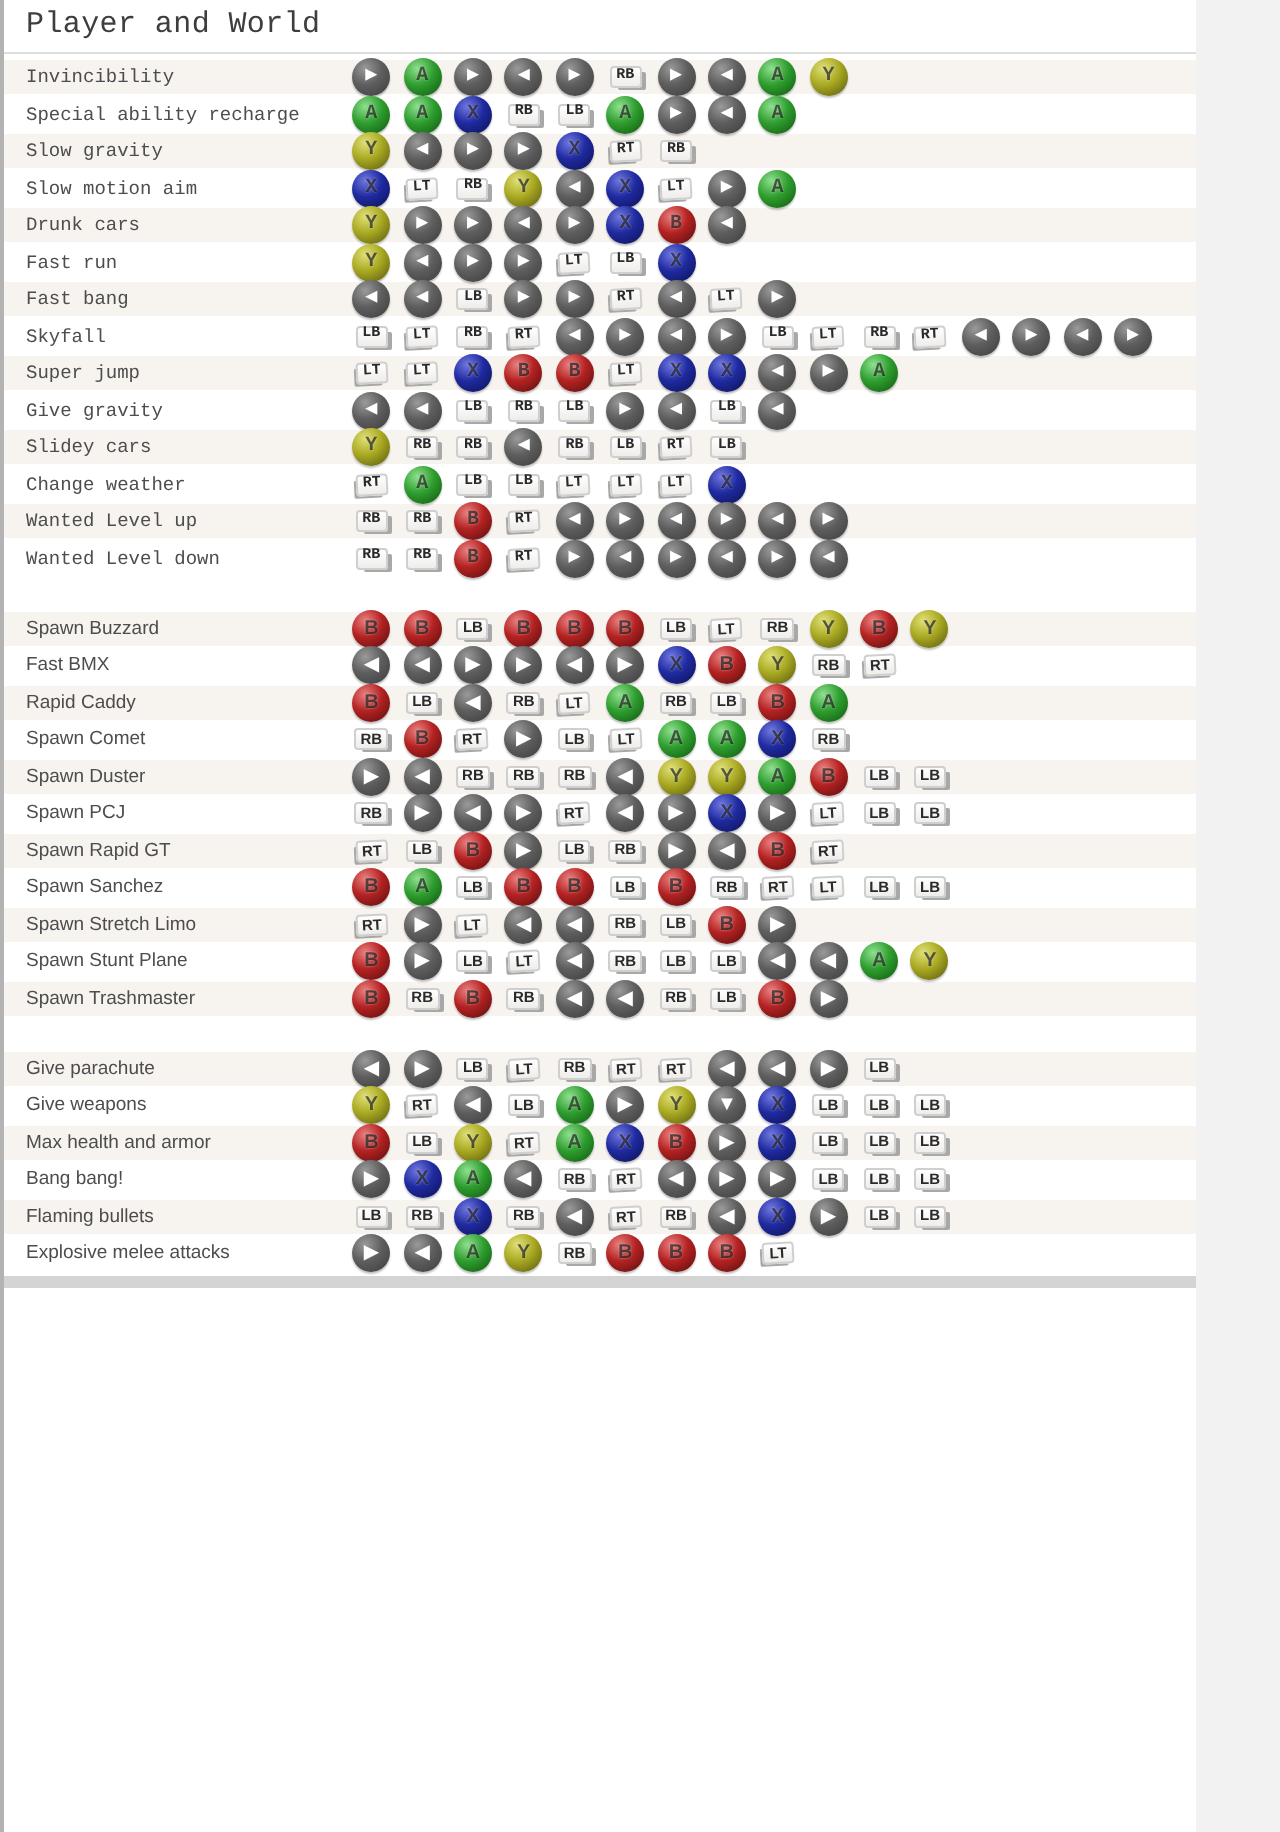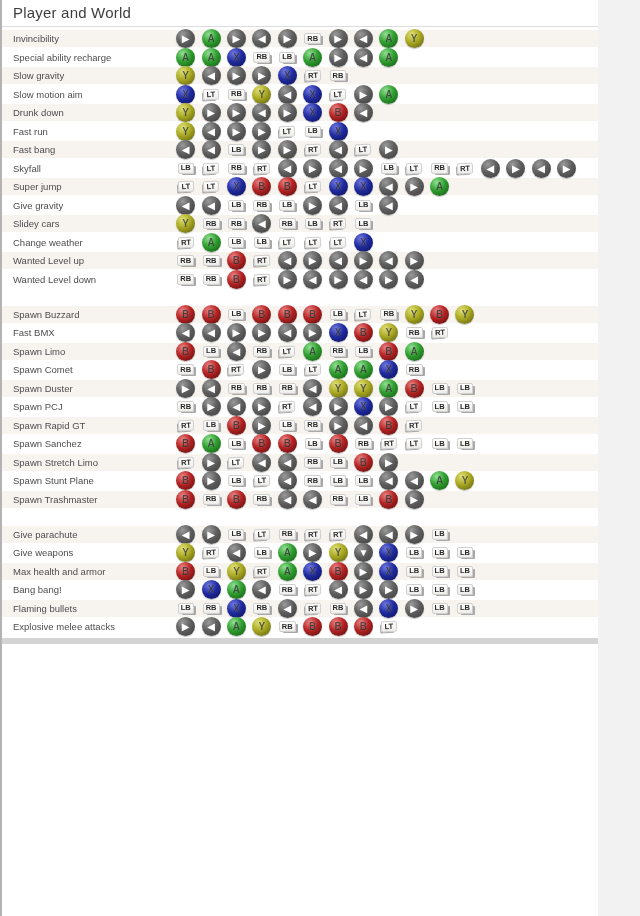--- a/index.html
+++ b/index.html
@@ -12,21 +12,21 @@
   }
   .edge-left {
     position: absolute; left: 0; top: 0; width: 2px; height: 916px;
     background: #b3b3b3;
   }
   .content {
     position: absolute; left: 2px; top: 0; width: 596px; height: 916px;
     background: var(--content-bg, #ffffff);
   }
   .section { margin-top: 18px; }
-  .section:first-child { margin-top: 0; }
+  .section:first-child { margin-top: 0; font-family: Liberation Mono, monospace; }
   .section-title {
     font-size: 15px; font-weight: 400; color: #3e3e3e;
     margin: 0 0 3px 0; padding: 4px 0 5px 11px;
     border-bottom: 1px solid var(--divider, #dddddd);
     letter-spacing: 0.2px;
   }
   .row { display: flex; align-items: center; height: 17px; margin-bottom: 1.5px; }
   .row.alt { background: var(--row-alt, #f7f3ef); }
   .cheat-label {
     flex: 0 0 171px; padding-left: 11px;
@@ -237,21 +237,21 @@
               </span>
             </span>
             <span class="slot">
               <span class="circle face" style="background: radial-gradient(circle at 35% 28%, rgb(143, 224, 143), rgb(47, 158, 47) 45%, rgb(17, 92, 17) 95%);">
                 <span class="glyph">A</span>
               </span>
             </span>
           </span>
         </div>
         <div class="row alt">
-          <span class="cheat-label">Drunk down</span>
+          <span class="cheat-label">Drunk cars</span>
           <span class="buttons">
             <span class="slot">
               <span class="circle face" style="background: radial-gradient(circle at 35% 28%, rgb(224, 224, 119), rgb(169, 169, 34) 45%, rgb(93, 93, 16) 95%);">
                 <span class="glyph">Y</span>
               </span>
             </span>
             <span class="slot">
               <span class="circle dpad">
                 <span class="glyph">▶</span>
               </span>
@@ -808,21 +808,21 @@
             </span>
             <span class="slot">
               <span class="key bumper">RB</span>
             </span>
             <span class="slot">
               <span class="key trigger">RT</span>
             </span>
           </span>
         </div>
         <div class="row alt">
-          <span class="cheat-label">Spawn Limo</span>
+          <span class="cheat-label">Rapid Caddy</span>
           <span class="buttons">
             <span class="slot">
               <span class="circle face" style="background: radial-gradient(circle at 35% 28%, rgb(235, 128, 128), rgb(180, 34, 34) 45%, rgb(94, 15, 15) 95%);">
                 <span class="glyph">B</span>
               </span>
             </span>
             <span class="slot">
               <span class="key bumper">LB</span>
             </span>
             <span class="slot">

